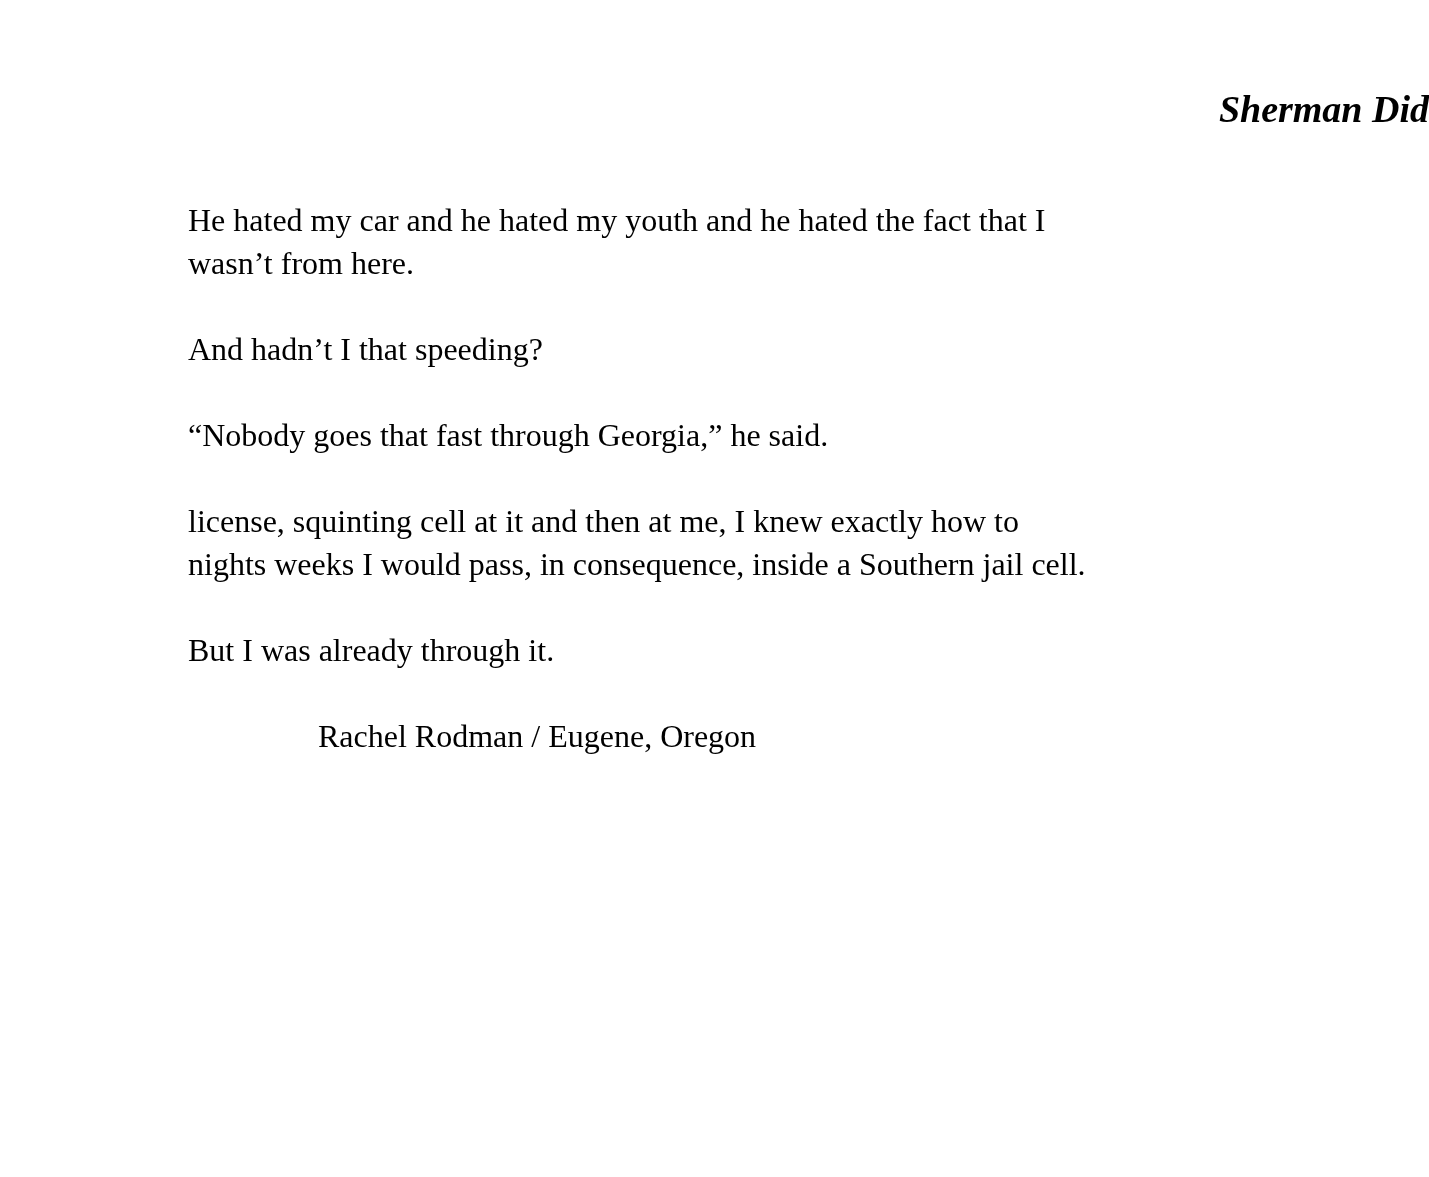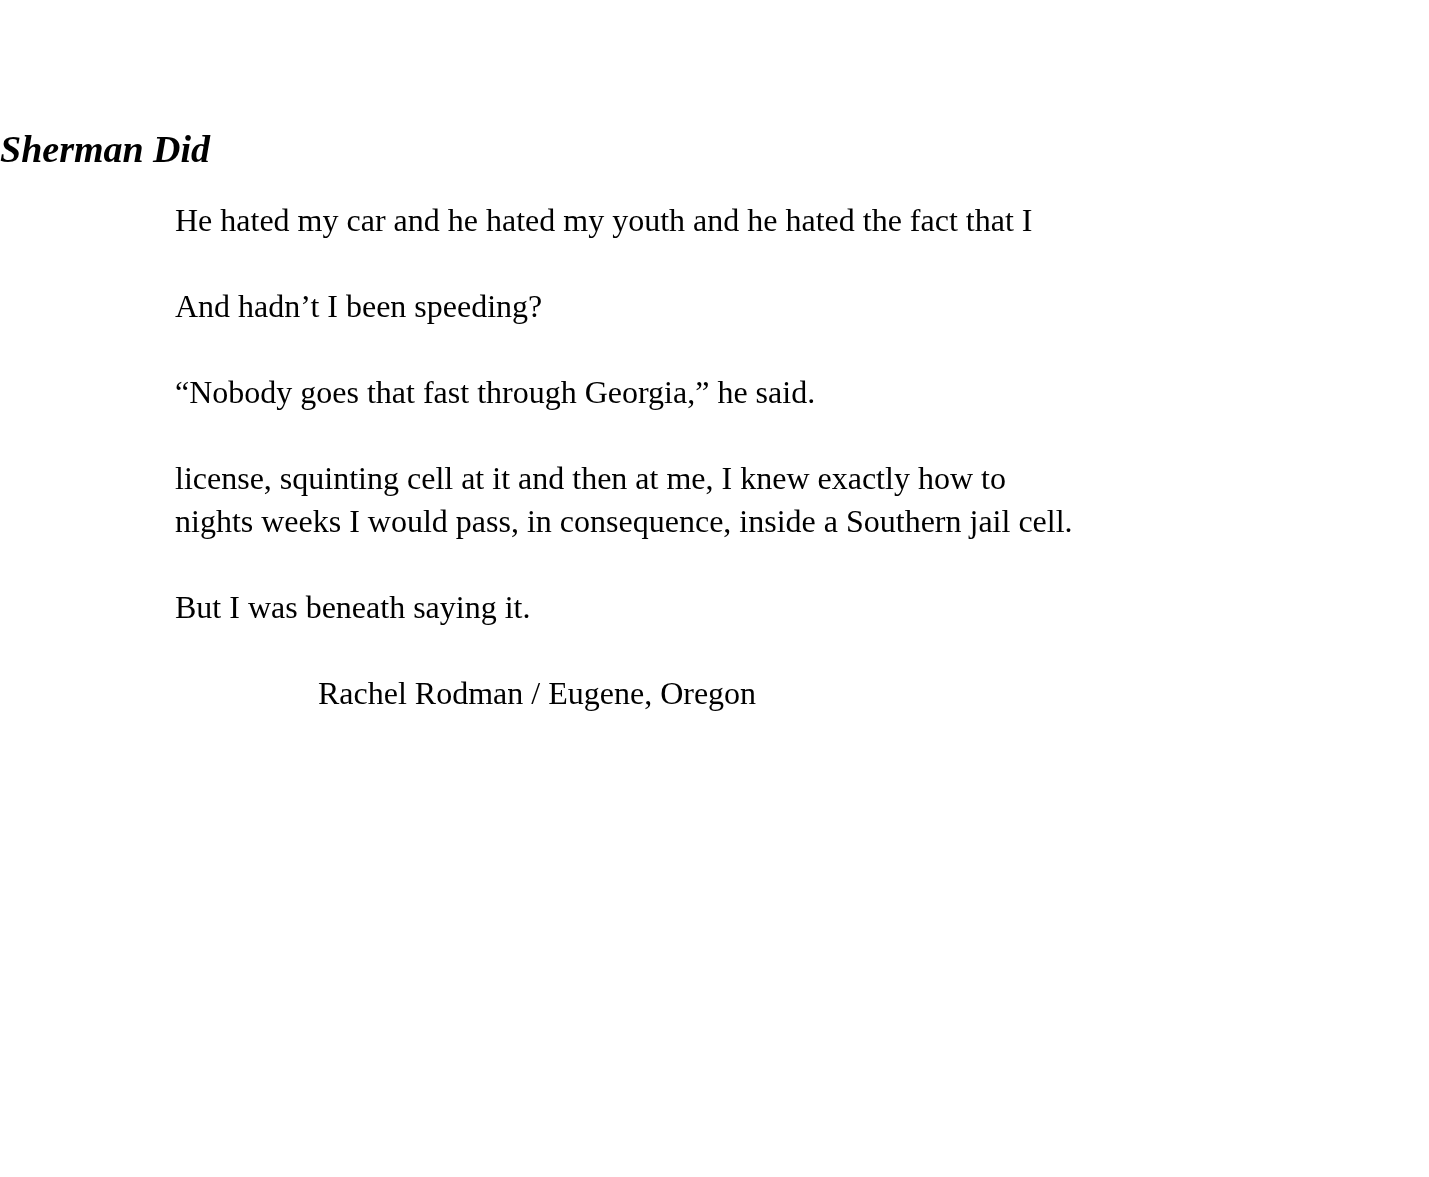--- a/index.html
+++ b/index.html
@@ -14,37 +14,36 @@
     background: #ffffff;
     color: #000000;
     font-family: "Liberation Serif", "DejaVu Serif", serif;
     overflow: hidden;
   }
   .title {
     position: absolute;
     top: 86px;
     left: 0;
     width: 100%;
-    text-align: left;
+    text-align: right;
     font-size: 38px;
     font-weight: bold;
     font-style: italic;
     line-height: 46px;
-    margin-top: 40px;
   }
   .content {
     position: absolute;
     left: 172px;
     top: 199px;
     width: 1120px;
     font-size: 32px;
     line-height: 43px;
   }
   .para {
-    margin: 0 0 43px 3px;
+    margin: 0 0 43px 16px;
   }
   .line {
     white-space: nowrap;
   }
   .byline {
     margin-top: 33px;
     padding-left: 146px;
     font-size: 32px;
     line-height: 43px;
     white-space: nowrap;
@@ -54,36 +53,37 @@
 <body>
 
 <div class="page">
 
   <div class="title">Sherman Did</div>
 
   <div class="content">
 
     <div class="para">
       <div class="line">He hated my car and he hated my youth and he hated the fact that I</div>
+      <div class="line">wasn’t from here.</div>
     </div>
 
     <div class="para">
-      <div class="line">And hadn’t I been speeding?</div>
+      <div class="line">And hadn’t I that speeding?</div>
     </div>
 
     <div class="para">
       <div class="line">“Nobody goes that fast through Georgia,” he said.</div>
     </div>
 
     <div class="para">
       <div class="line">license, squinting cell at it and then at me, I knew exactly how to</div>
       <div class="line">nights weeks I would pass, in consequence, inside a Southern jail cell.</div>
     </div>
 
     <div class="para">
-      <div class="line">But I was beneath saying it.</div>
+      <div class="line">But I was already through it.</div>
     </div>
 
     <div class="byline">Rachel Rodman / Eugene, Oregon</div>
 
   </div>
 
 </div>
 
 </body></html>

